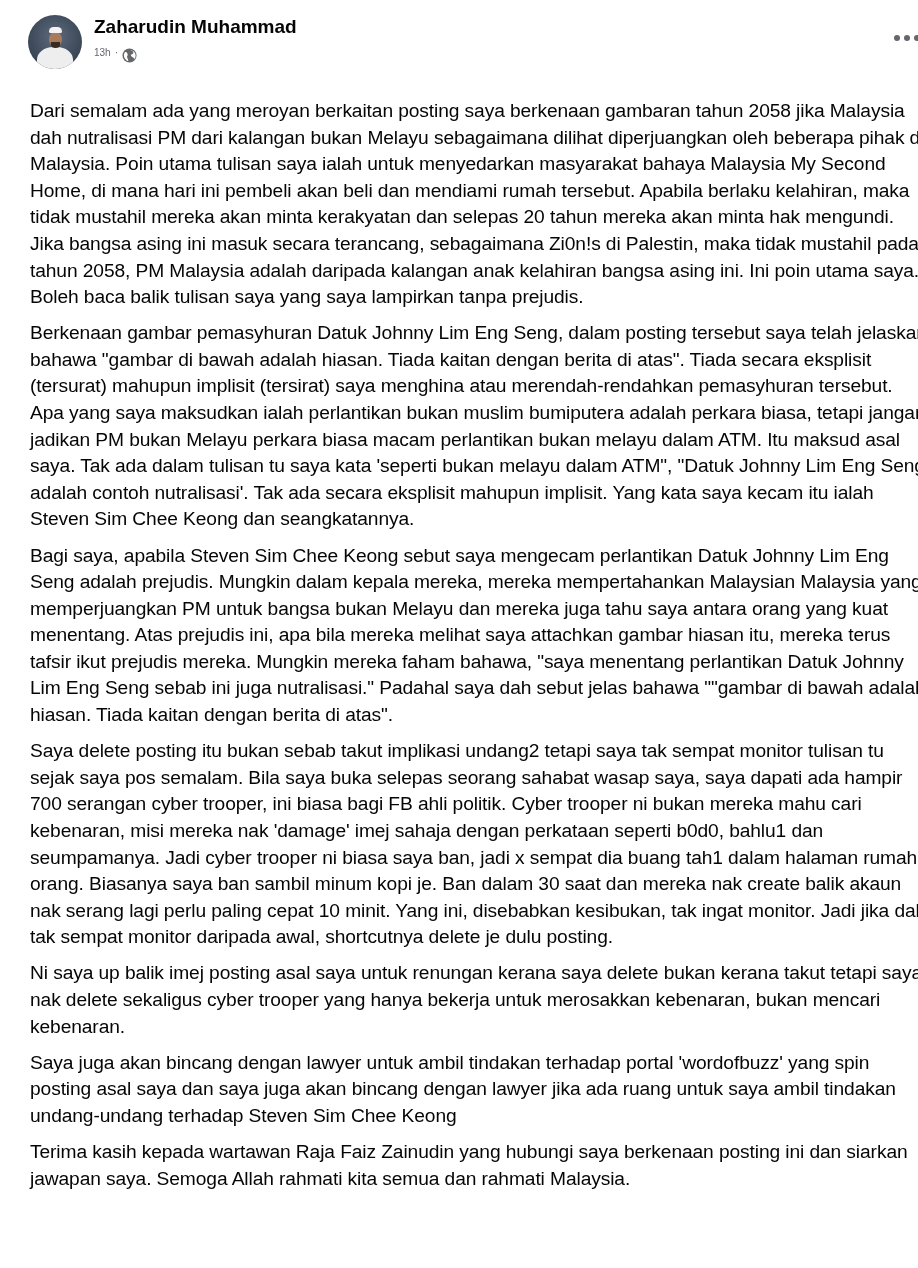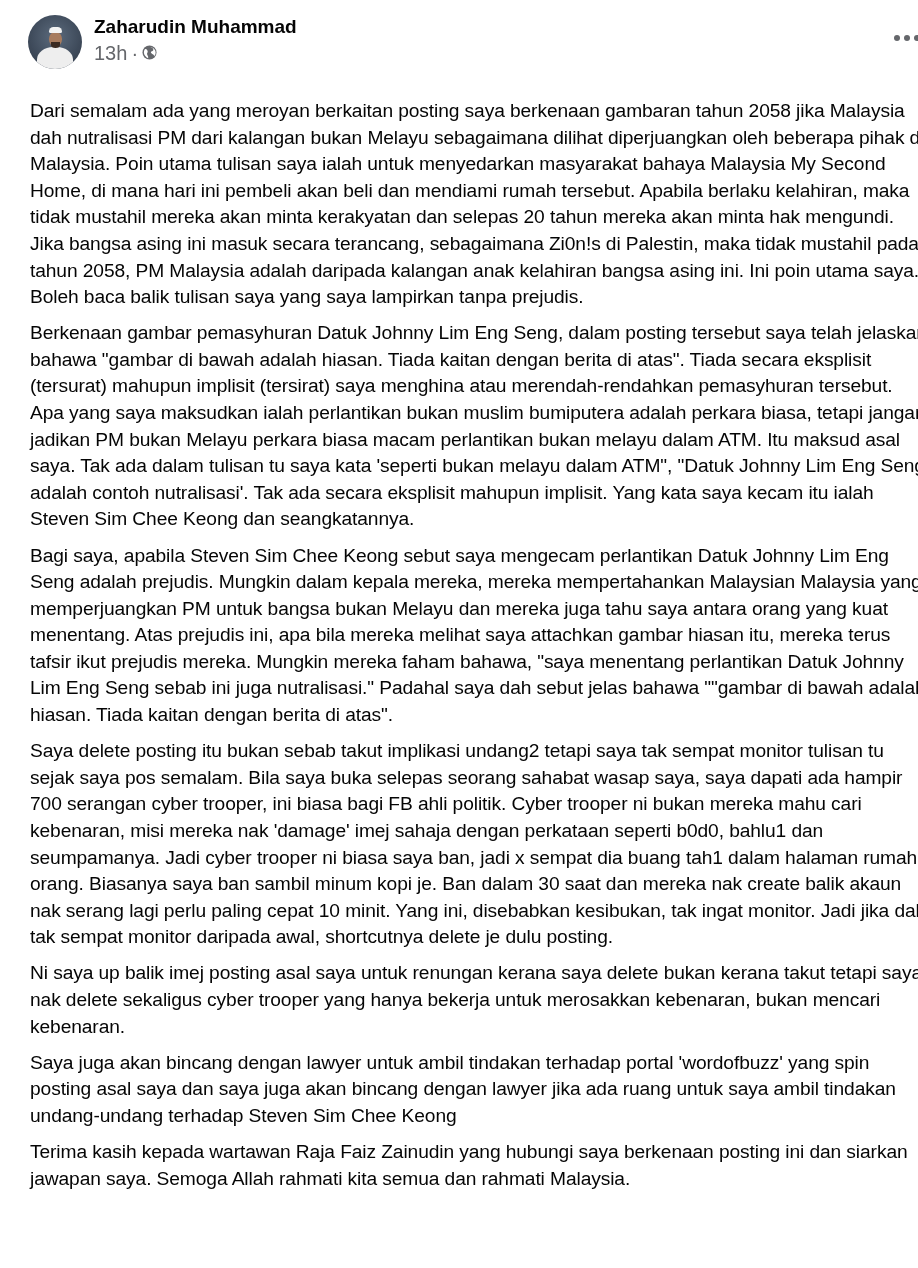--- a/index.html
+++ b/index.html
@@ -11,21 +11,21 @@
     width: 54px; height: 54px; border-radius: 50%; overflow: hidden; position: relative;
     background: radial-gradient(circle at 50% 40%, #5c6b7d 0%, #3e4a5a 60%, #2e3846 100%);
     flex-shrink: 0;
   }
   .avatar .cap { position: absolute; left: 21px; top: 12px; width: 13px; height: 6px; background: #f2f2f2; border-radius: 6px 6px 2px 2px; }
   .avatar .face { position: absolute; left: 21px; top: 17px; width: 13px; height: 15px; background: #a77b5e; border-radius: 45% 45% 50% 50%; }
   .avatar .beard { position: absolute; left: 23px; top: 27px; width: 9px; height: 6px; background: #3a2a22; border-radius: 0 0 50% 50%; }
   .avatar .body { position: absolute; left: 9px; top: 32px; width: 36px; height: 28px; background: #eeeeee; border-radius: 45% 45% 0 0; }
   .meta { margin-left: 12px; display: flex; flex-direction: column; justify-content: center; }
   .name { font-size: 19px; font-weight: bold; color: #050505; line-height: 24px; margin-top: -6px; }
-  .time-row { display: flex; align-items: flex-start; font-size: 20px; color: #65676b; line-height: 20px; margin-top: 4px; }
+  .time-row { display: flex; align-items: flex-end; font-size: 10px; color: #65676b; line-height: 20px; margin-top: 4px; }
   .dot-sep { margin: 0 4px; }
   .globe { width: 15px; height: 15px; display: inline-block; }
   .more { position: absolute; left: 878px; top: 32px; width: 26px; height: 12px; display: flex; align-items: center; justify-content: space-between; cursor: pointer; }
   .more span { width: 6px; height: 6px; border-radius: 50%; background: #65676b; display: block; }
   .body-text { position: absolute; left: 14px; top: 82px; width: 898px; font-size: 19.2px; line-height: 26.6px; color: #050505; letter-spacing: -0.1px; margin-top: 16px; }
   .body-text p { margin-bottom: 9.5px; }
   .scrollbar { position: absolute; left: 912px; top: 5px; width: 6px; height: 350px; background: #dadde1; border-radius: 3px; border-left: 1px solid #c8ccd0; }
 </style>
 </head>
 <body>

